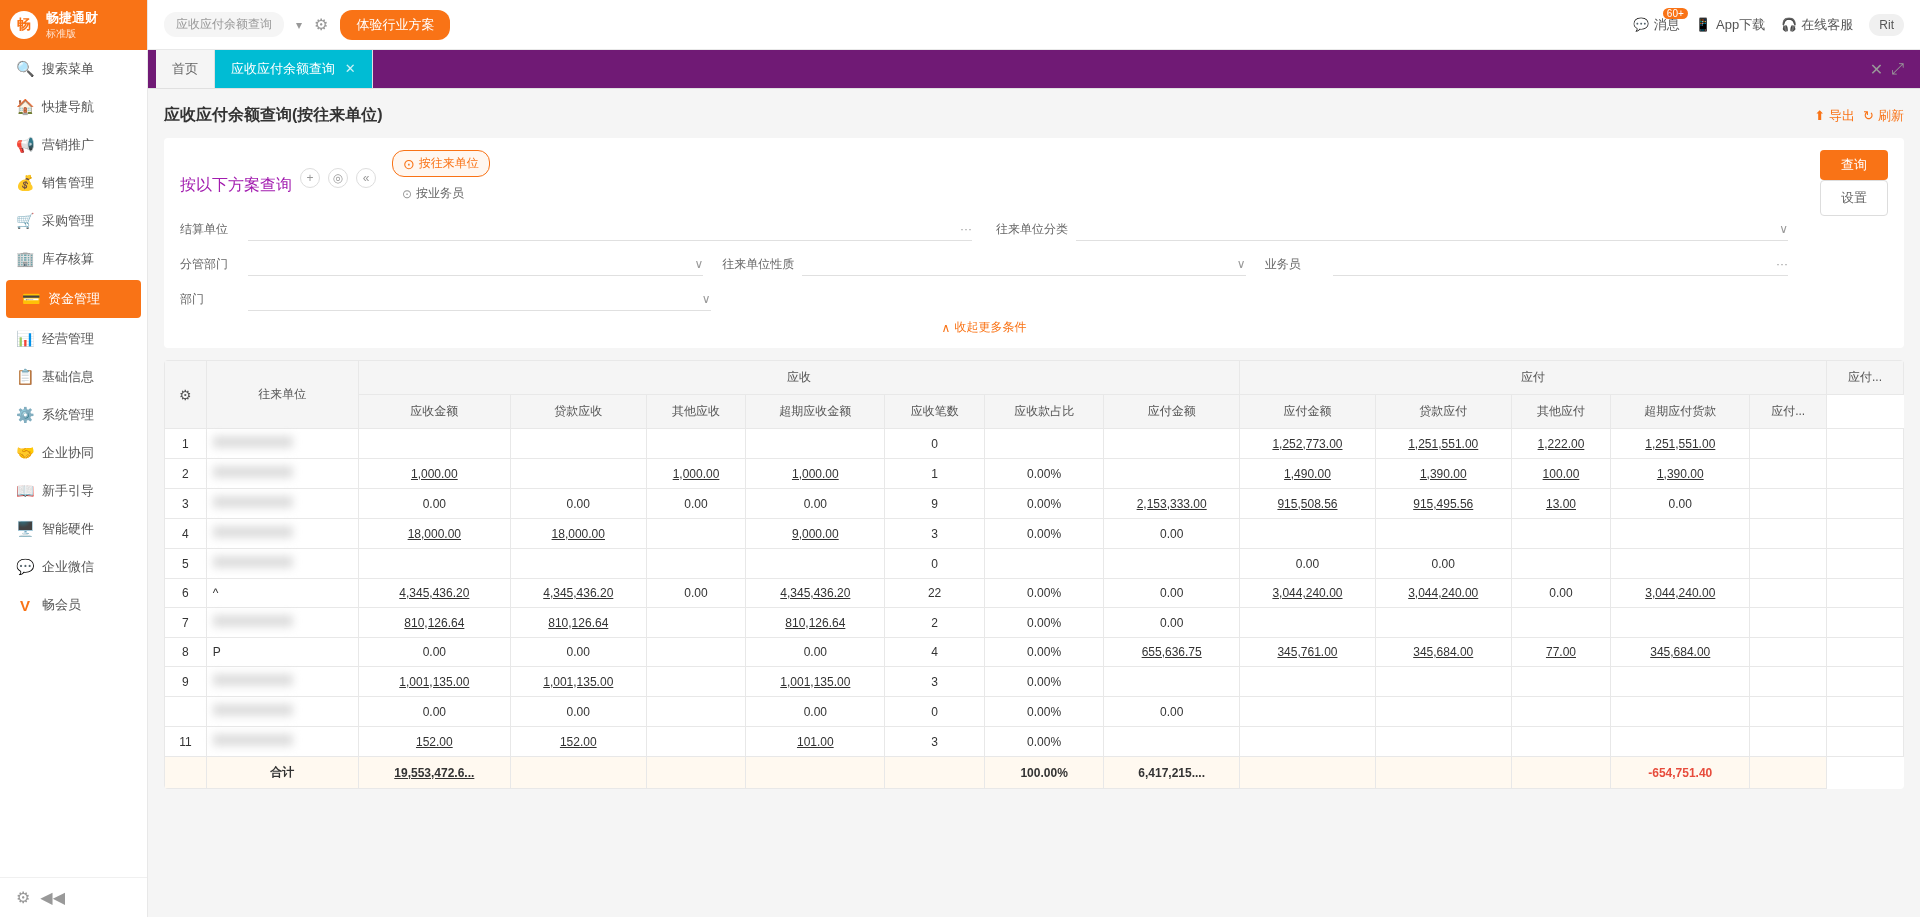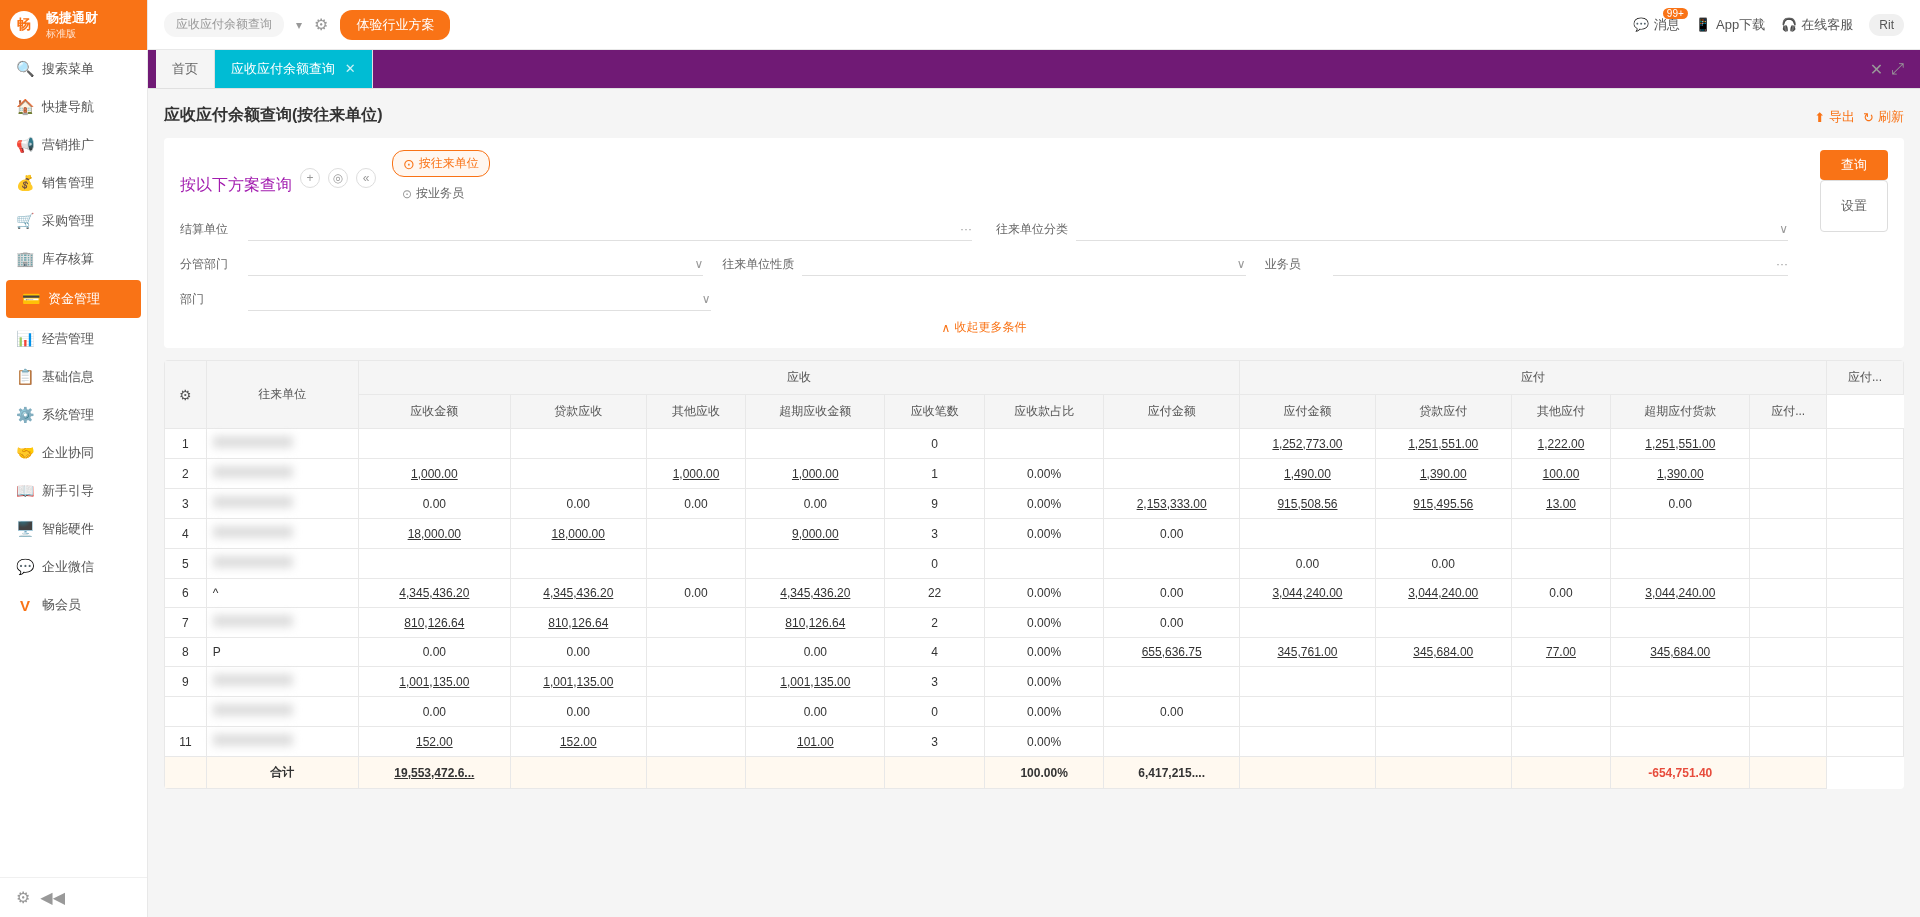--- a/index.html
+++ b/index.html
@@ -37,21 +37,21 @@
     
     .tabs { background: #701a75; display: flex; align-items: center; border-bottom: 1px solid #e0e0e0; padding: 0 8px; }
     .tab { padding: 10px 16px; cursor: pointer; font-size: 13px; color: #666; border-right: 1px solid #e0e0e0; background: #f5f5f5; }
     .tab.active { background: #00bcd4; color: #fff; }
     .tab-close { margin-left: 6px; color: rgba(255,255,255,0.8); }
     .tabs-controls { margin-left: auto; display: flex; align-items: center; gap: 8px; padding-right: 8px; }
     .tabs-ctrl-btn { color: #999; font-size: 16px; cursor: pointer; }
 
     
     .content { flex: 1; overflow: auto; padding: 16px; background: #f5f5f5; }
-    .page-header { display: flex; align-items: flex-end; justify-content: space-between; margin-bottom: 12px; }
+    .page-header { display: flex; align-items: center; justify-content: space-between; margin-bottom: 12px; }
     .page-title { font-size: 16px; font-weight: bold; color: #333; }
     .page-actions { display: flex; gap: 8px; }
     .action-btn { display: flex; align-items: center; gap: 4px; color: #f97316; font-size: 13px; cursor: pointer; background: none; border: none; }
 
     
     .filter-panel { background: #fff; border-radius: 4px; padding: 12px 16px; margin-bottom: 12px; }
     .filter-method { display: flex; align-items: center; gap: 8px; margin-bottom: 12px; }
     .filter-method-label { color: #a21caf; font-size: 16px; margin-top: 14px; }
     .filter-add-btn { width: 20px; height: 20px; border: 1px solid #ddd; border-radius: 50%; display: flex; align-items: center; justify-content: center; cursor: pointer; color: #999; font-size: 12px; }
     .filter-nav-btn { width: 20px; height: 20px; border: 1px solid #ddd; border-radius: 50%; display: flex; align-items: center; justify-content: center; cursor: pointer; color: #999; font-size: 12px; }
@@ -59,21 +59,21 @@
     .filter-option2 { display: flex; align-items: center; gap: 4px; padding: 4px 10px; border-radius: 12px; cursor: pointer; font-size: 12px; color: #666; }
     .filter-item { display: flex; align-items: center; gap: 8px; flex: 1; }
     .filter-label { color: #666; font-size: 12px; white-space: nowrap; min-width: 60px; }
     .filter-input { flex: 1; border: none; border-bottom: 1px solid #e0e0e0; padding: 4px 0; font-size: 12px; outline: none; color: #333; display: flex; align-items: center; justify-content: space-between; cursor: pointer; }
     .filter-input-dots { color: #999; }
     .filter-collapse { display: flex; align-items: center; justify-content: center; gap: 4px; color: #f97316; font-size: 12px; cursor: pointer; margin-top: 8px; }
 
     
     .filter-buttons { display: flex; gap: 0; margin-left: 16px; flex-direction: column; }
     .query-btn { background: #f97316; color: #fff; border: none; border-radius: 4px; padding: 6px 20px; font-size: 13px; cursor: pointer; }
-    .set-btn { background: #fff; color: #666; border: 1px solid #ddd; border-radius: 4px; padding: 16px 20px; font-size: 13px; cursor: pointer; }
+    .set-btn { background: #fff; color: #666; border: 1px solid #ddd; border-radius: 4px; padding: 8px 20px; font-size: 13px; cursor: pointer; }
 
     
     .table-container { background: #fff; border-radius: 4px; overflow: auto; }
     .data-table { width: 100%; border-collapse: collapse; font-size: 12px; }
     .data-table th { background: #f5f5f5; padding: 8px 6px; text-align: center; border: 1px solid #e8e8e8; color: #555; font-weight: normal; white-space: nowrap; }
     .data-table td { padding: 7px 6px; text-align: center; border: 1px solid #e8e8e8; color: #333; white-space: nowrap; }
     .th-group { background: #e8f4f8; color: #00bcd4; font-weight: bold; }
     .th-group2 { background: #fef9e7; color: #e67e22; font-weight: bold; }
     .num-link { color: #1890ff; text-decoration: underline; cursor: pointer; }
     .table-footer td { background: #fff9f0; font-weight: bold; }
@@ -164,21 +164,21 @@
 
   <div class="topbar">
     <div class="topbar-breadcrumb">应收应付余额查询</div>
     <span class="topbar-arrow">▾</span>
     <span class="topbar-gear">⚙</span>
     <button class="topbar-btn">体验行业方案</button>
     <div class="topbar-right">
       <div class="topbar-msg">
         <span>💬</span>
         <span>消息</span>
-        <span class="badge">99+</span>
+        <span class="badge">60+</span>
       </div>
       <div class="topbar-app">
         <span>📱</span>
         <span>App下载</span>
       </div>
       <div class="topbar-service">
         <span>🎧</span>
         <span>在线客服</span>
       </div>
       <div class="topbar-user">Rit</div>

